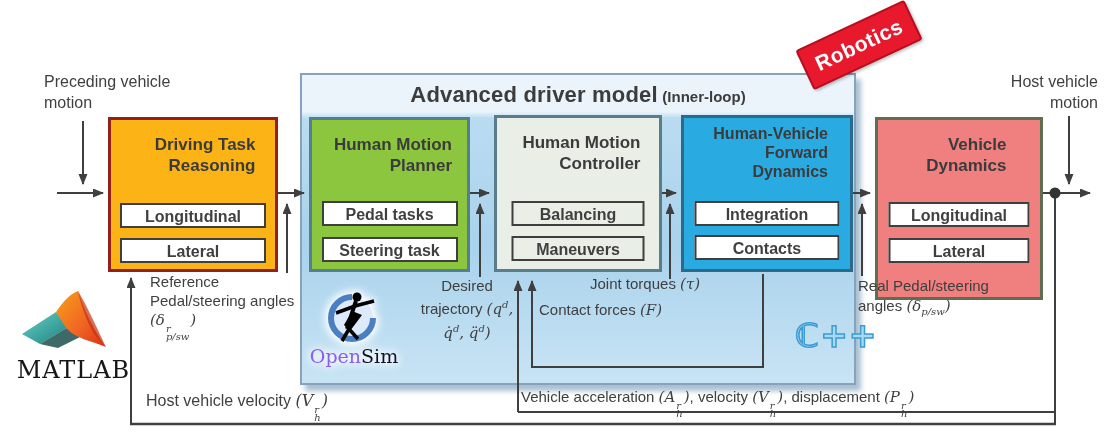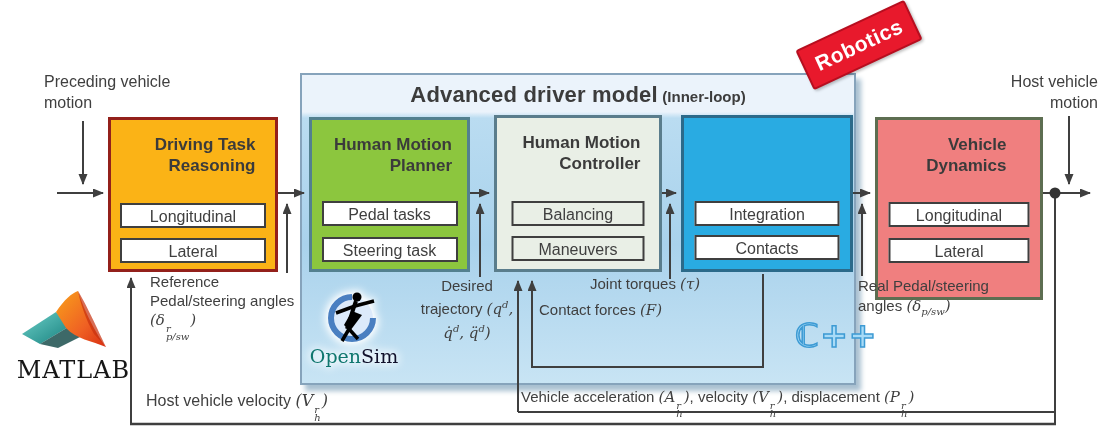--- a/index.html
+++ b/index.html
@@ -14,21 +14,21 @@
   .adm-header{left:300px;top:82px;width:556px;text-align:center;z-index:3;}
   .adm-title{font-size:22px;font-weight:bold;color:#3c3c3c;letter-spacing:.2px;}
   .adm-subtitle{font-size:15px;font-weight:bold;color:#3c3c3c;}
 
   
   .block{position:absolute;z-index:2;box-sizing:border-box;}
   .block-title{font-weight:bold;font-size:17px;line-height:21px;text-align:right;
                margin:14px auto 0 auto;color:#3b3b3b;}
   .sub{position:absolute;left:50%;transform:translateX(-50%);height:25px;line-height:24px;
        box-sizing:border-box;border:2px solid #3f3f3f;background:#fff;text-align:center;
-       font-size:16px;color:#3f3f3f;}
+       font-size:16px;color:#3f3f3f;font-weight:bold;}
   .b1{left:108px;top:117px;width:170px;height:155px;background:#FBB316;border:3px solid #93201b;}
   .b1 .block-title{max-width:125px;}
   .b1 .s1{top:83px;width:146px;} .b1 .s2{top:118px;width:146px;}
   .b2{left:309px;top:117px;width:161px;height:155px;background:#8CC63E;border:3px solid #53808f;}
   .b2 .block-title{max-width:125px;}
   .b2 .s1{top:81px;width:136px;} .b2 .s2{top:117px;width:136px;}
   .b3{left:494px;top:115px;width:168px;height:157px;background:#e9efe6;border:3px solid #5a7d8c;}
   .b3 .block-title{max-width:125px;}
   .b3 .s1{top:83px;width:133px;} .b3 .s2{top:118px;width:133px;}
   .b3 .sub{background:#e9efe6;}
@@ -66,21 +66,21 @@
          border-radius:3px;transform:rotate(-25deg);z-index:7;display:flex;align-items:center;
          justify-content:center;color:#fff;font-size:21px;font-weight:bold;letter-spacing:.5px;
          box-shadow:1px 2px 3px rgba(0,0,0,.25);}
 
   
   .matlab{left:6px;top:290px;width:135px;z-index:6;text-align:center;}
   .matlab-word{font-family:"DejaVu Serif",serif;font-size:24px;color:#161616;letter-spacing:1px;margin-top:-4px;}
   .opensim{left:302px;top:289px;width:104px;z-index:6;text-align:center;
            filter:drop-shadow(0 0 4px #fff) drop-shadow(0 0 4px #fff);}
   .opensim-word{font-family:"DejaVu Serif",serif;font-size:19px;margin-top:-6px;}
-  .opensim-word .open{color:#0f766e;margin-top:20px;} .opensim-word .sim{color:#10102a;}
+  .opensim-word .open{color:#8b5cf6;margin-top:20px;} .opensim-word .sim{color:#10102a;}
   .cpp{left:795px;top:316px;z-index:6;font-weight:bold;font-size:33px;color:#a8dbf7;
        -webkit-text-stroke:1.5px #3d9bd4;letter-spacing:1px;font-family:"DejaVu Sans",sans-serif;}
 </style>
 </head>
 <body>
 
 <div id="scene">
 
   <div class="abs adm-container"></div>
   <div class="abs adm-header">
@@ -97,20 +97,21 @@
     <div class="block-title">Human Motion Planner</div>
     <div class="sub s1">Pedal tasks</div>
     <div class="sub s2">Steering task</div>
   </div>
   <div class="block b3">
     <div class="block-title">Human Motion Controller</div>
     <div class="sub s1">Balancing</div>
     <div class="sub s2">Maneuvers</div>
   </div>
   <div class="block b4">
+    <div class="block-title">Human-Vehicle Forward Dynamics</div>
     <div class="sub s1">Integration</div>
     <div class="sub s2">Contacts</div>
   </div>
   <div class="block b5">
     <div class="block-title">Vehicle Dynamics</div>
     <div class="sub s1">Longitudinal</div>
     <div class="sub s2">Lateral</div>
   </div>
 
   <svg id="wires" width="1105" height="436">

